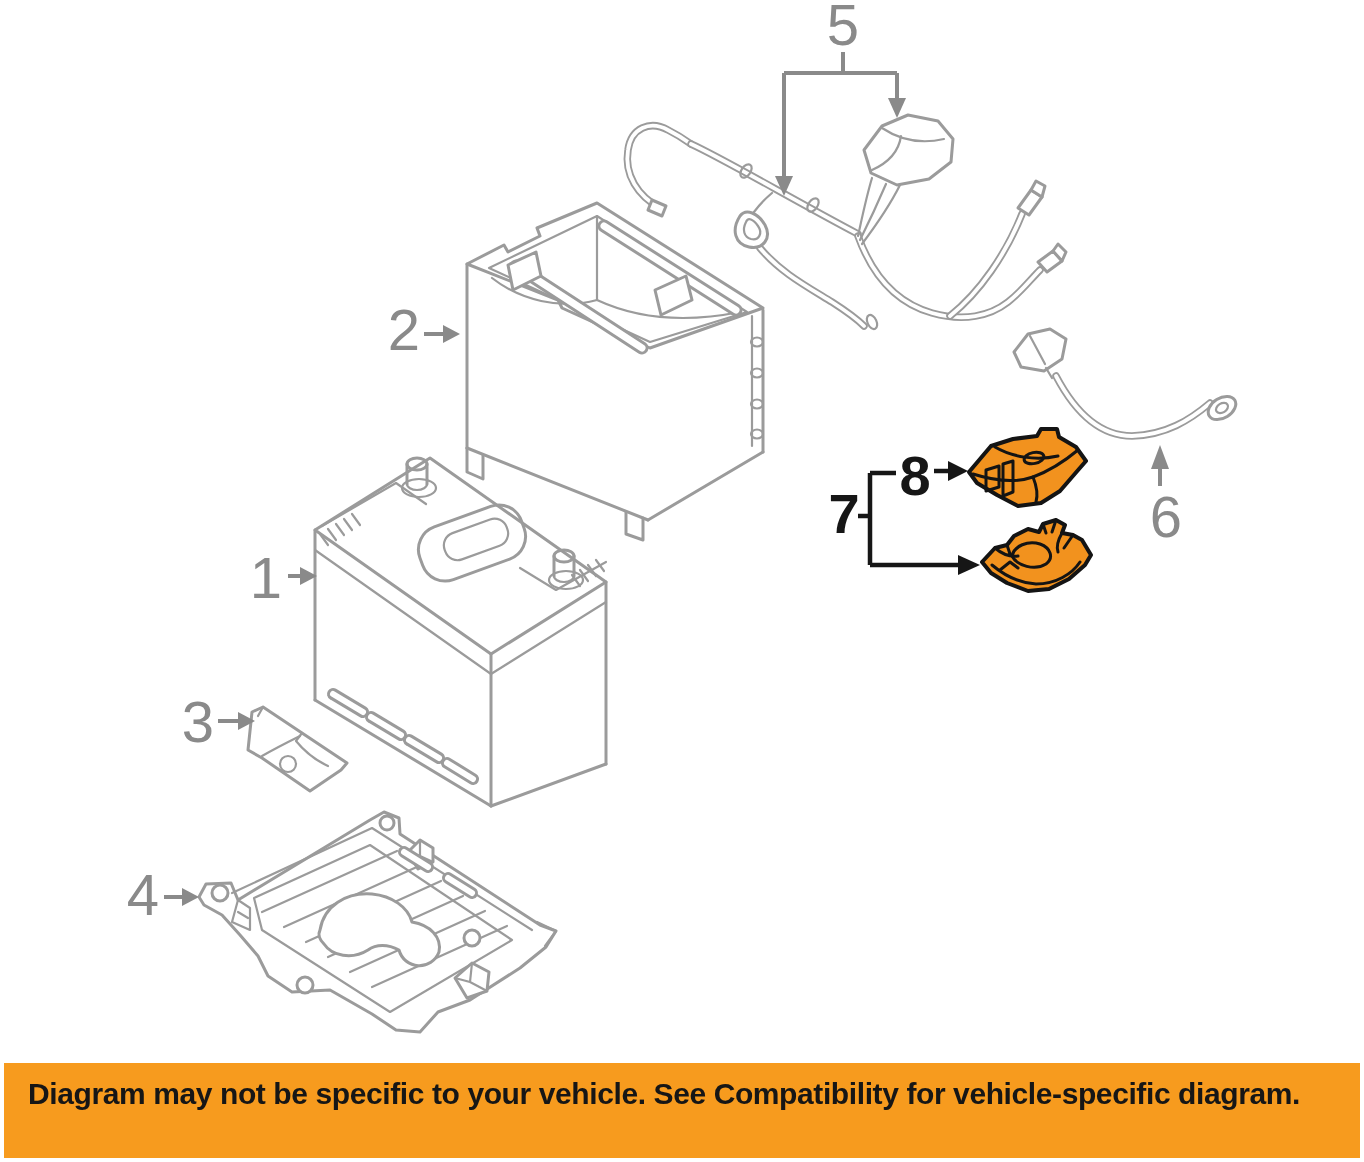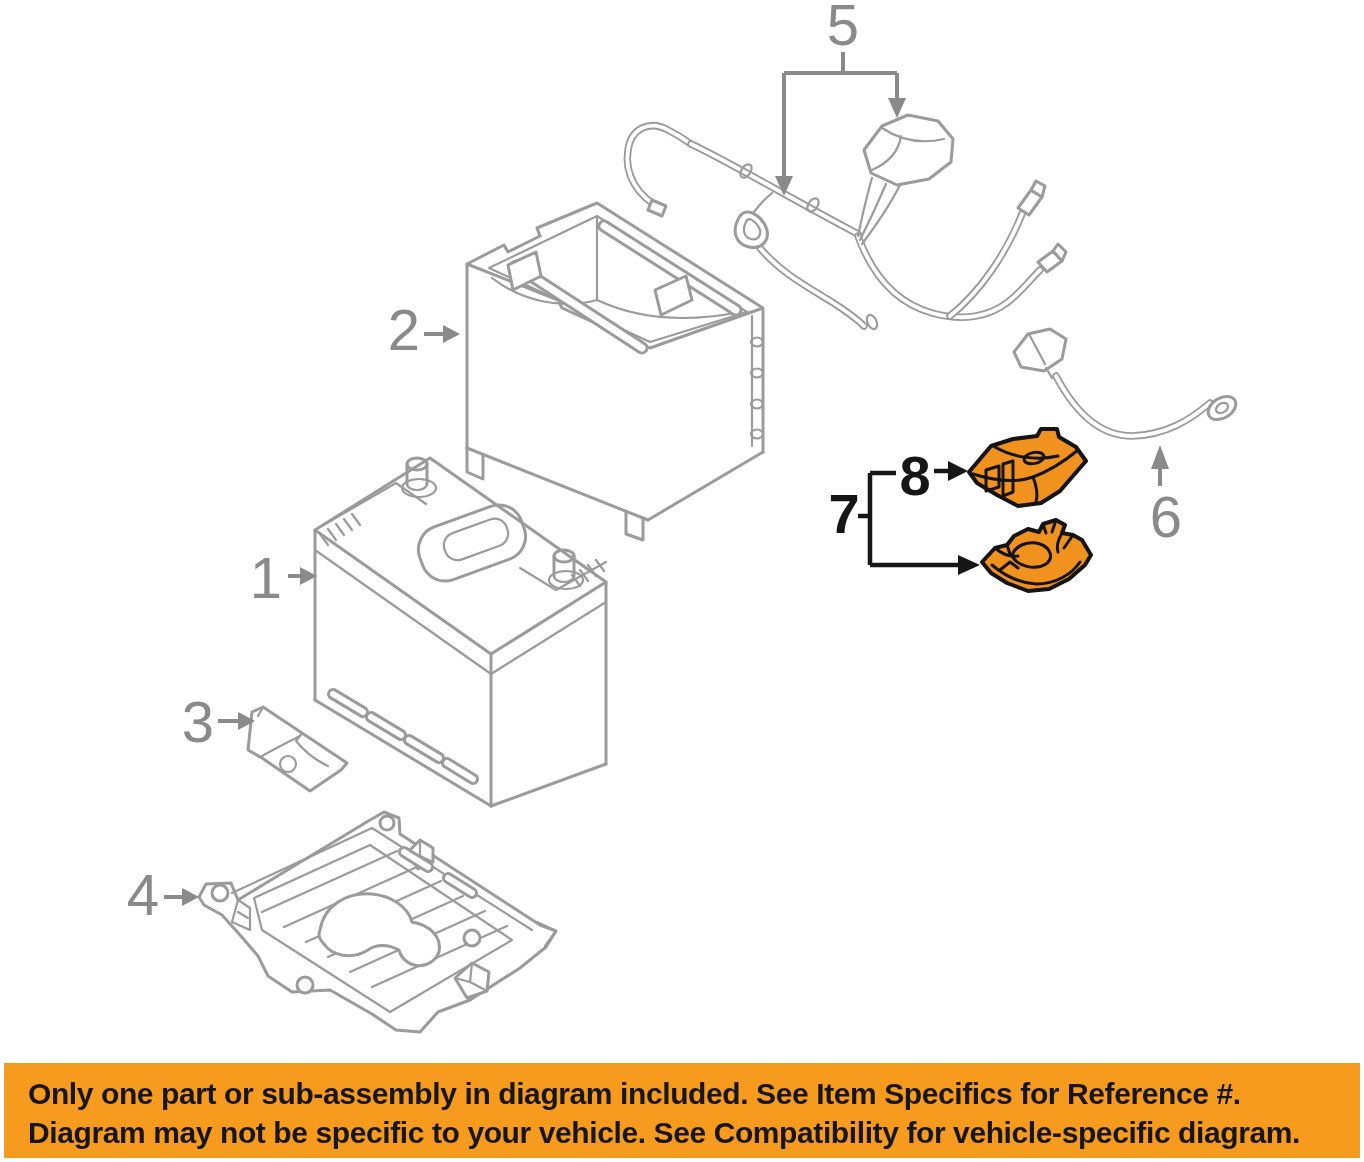--- a/index.html
+++ b/index.html
@@ -295,17 +295,16 @@
 
     <g>
       <text class="num-black" x="915" y="495">8</text>
       <path class="b-shaft" d="M 934,471 L 948,471"></path>
       <polygon class="b-head" points="948,461 948,481 968,471"></polygon>
     </g>
   </g>
 </svg>
 
   <div class="banner">
-    <div class="banner-line">Only one part or sub-assembly in diagram included. See Item Specifics for Reference #.</div>
     <div class="banner-line">Diagram may not be specific to your vehicle. See Compatibility for vehicle-specific diagram.</div>
   </div>
 
 </div>
 
 </body></html>

